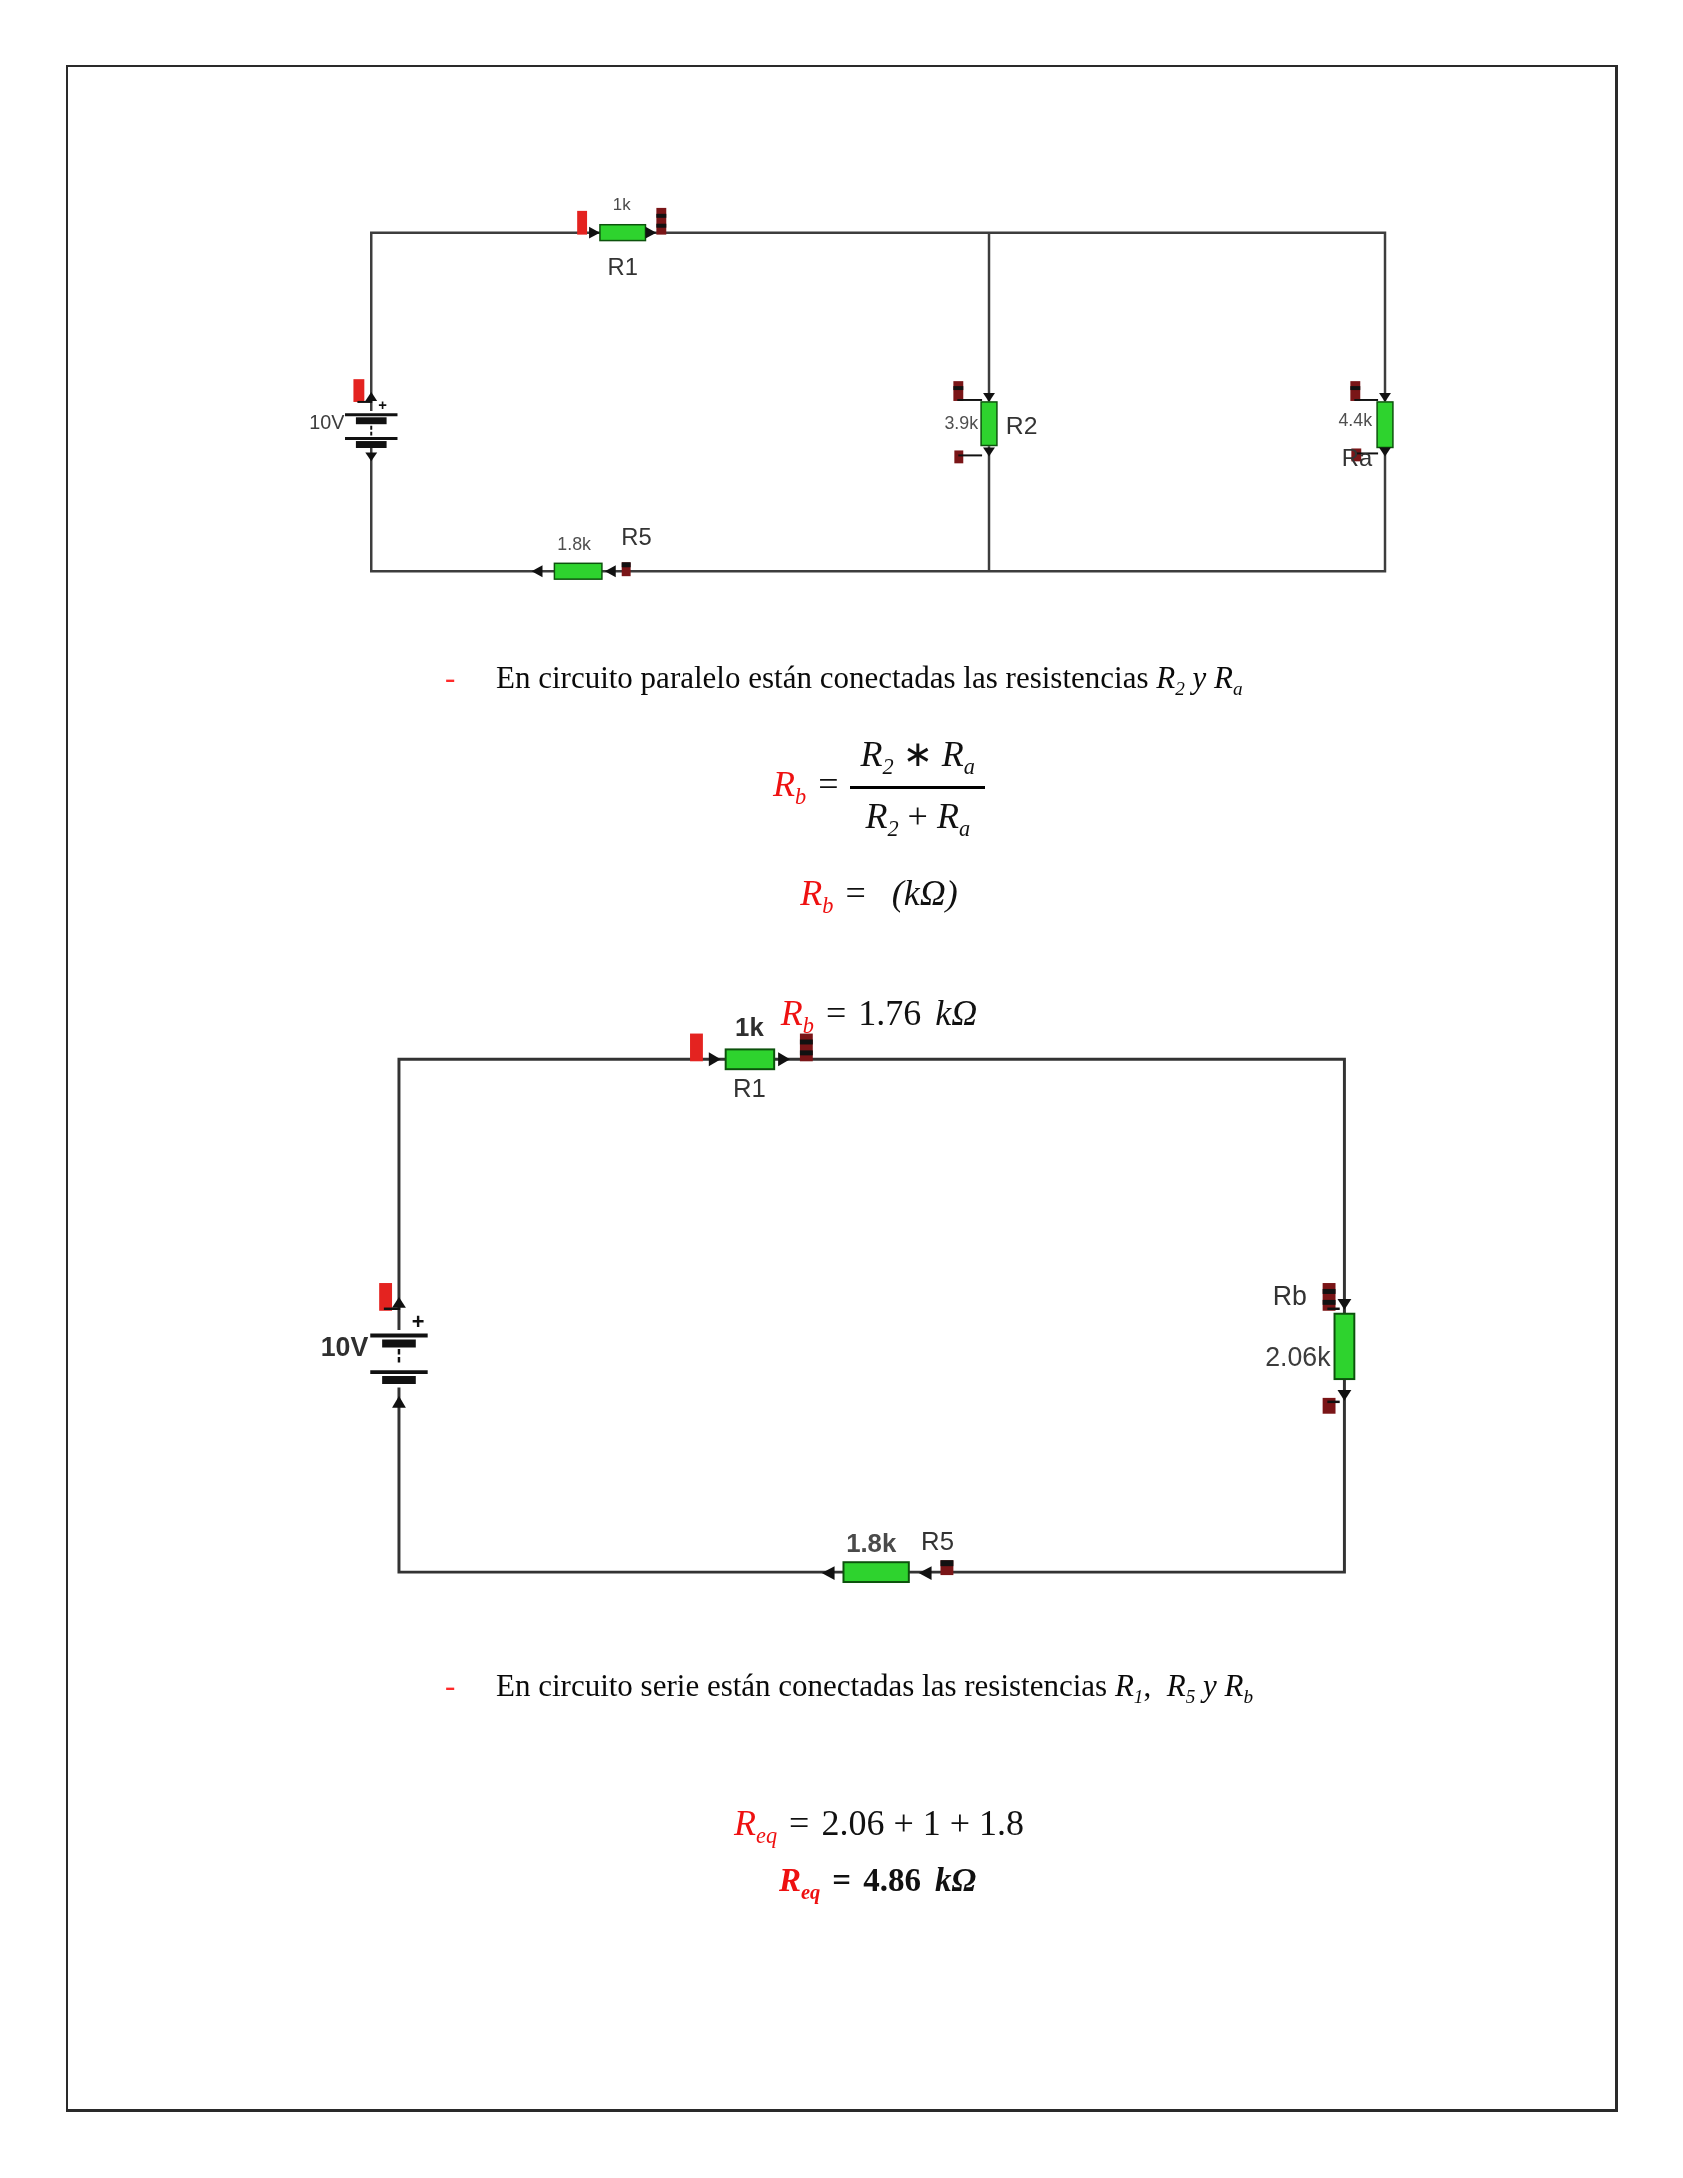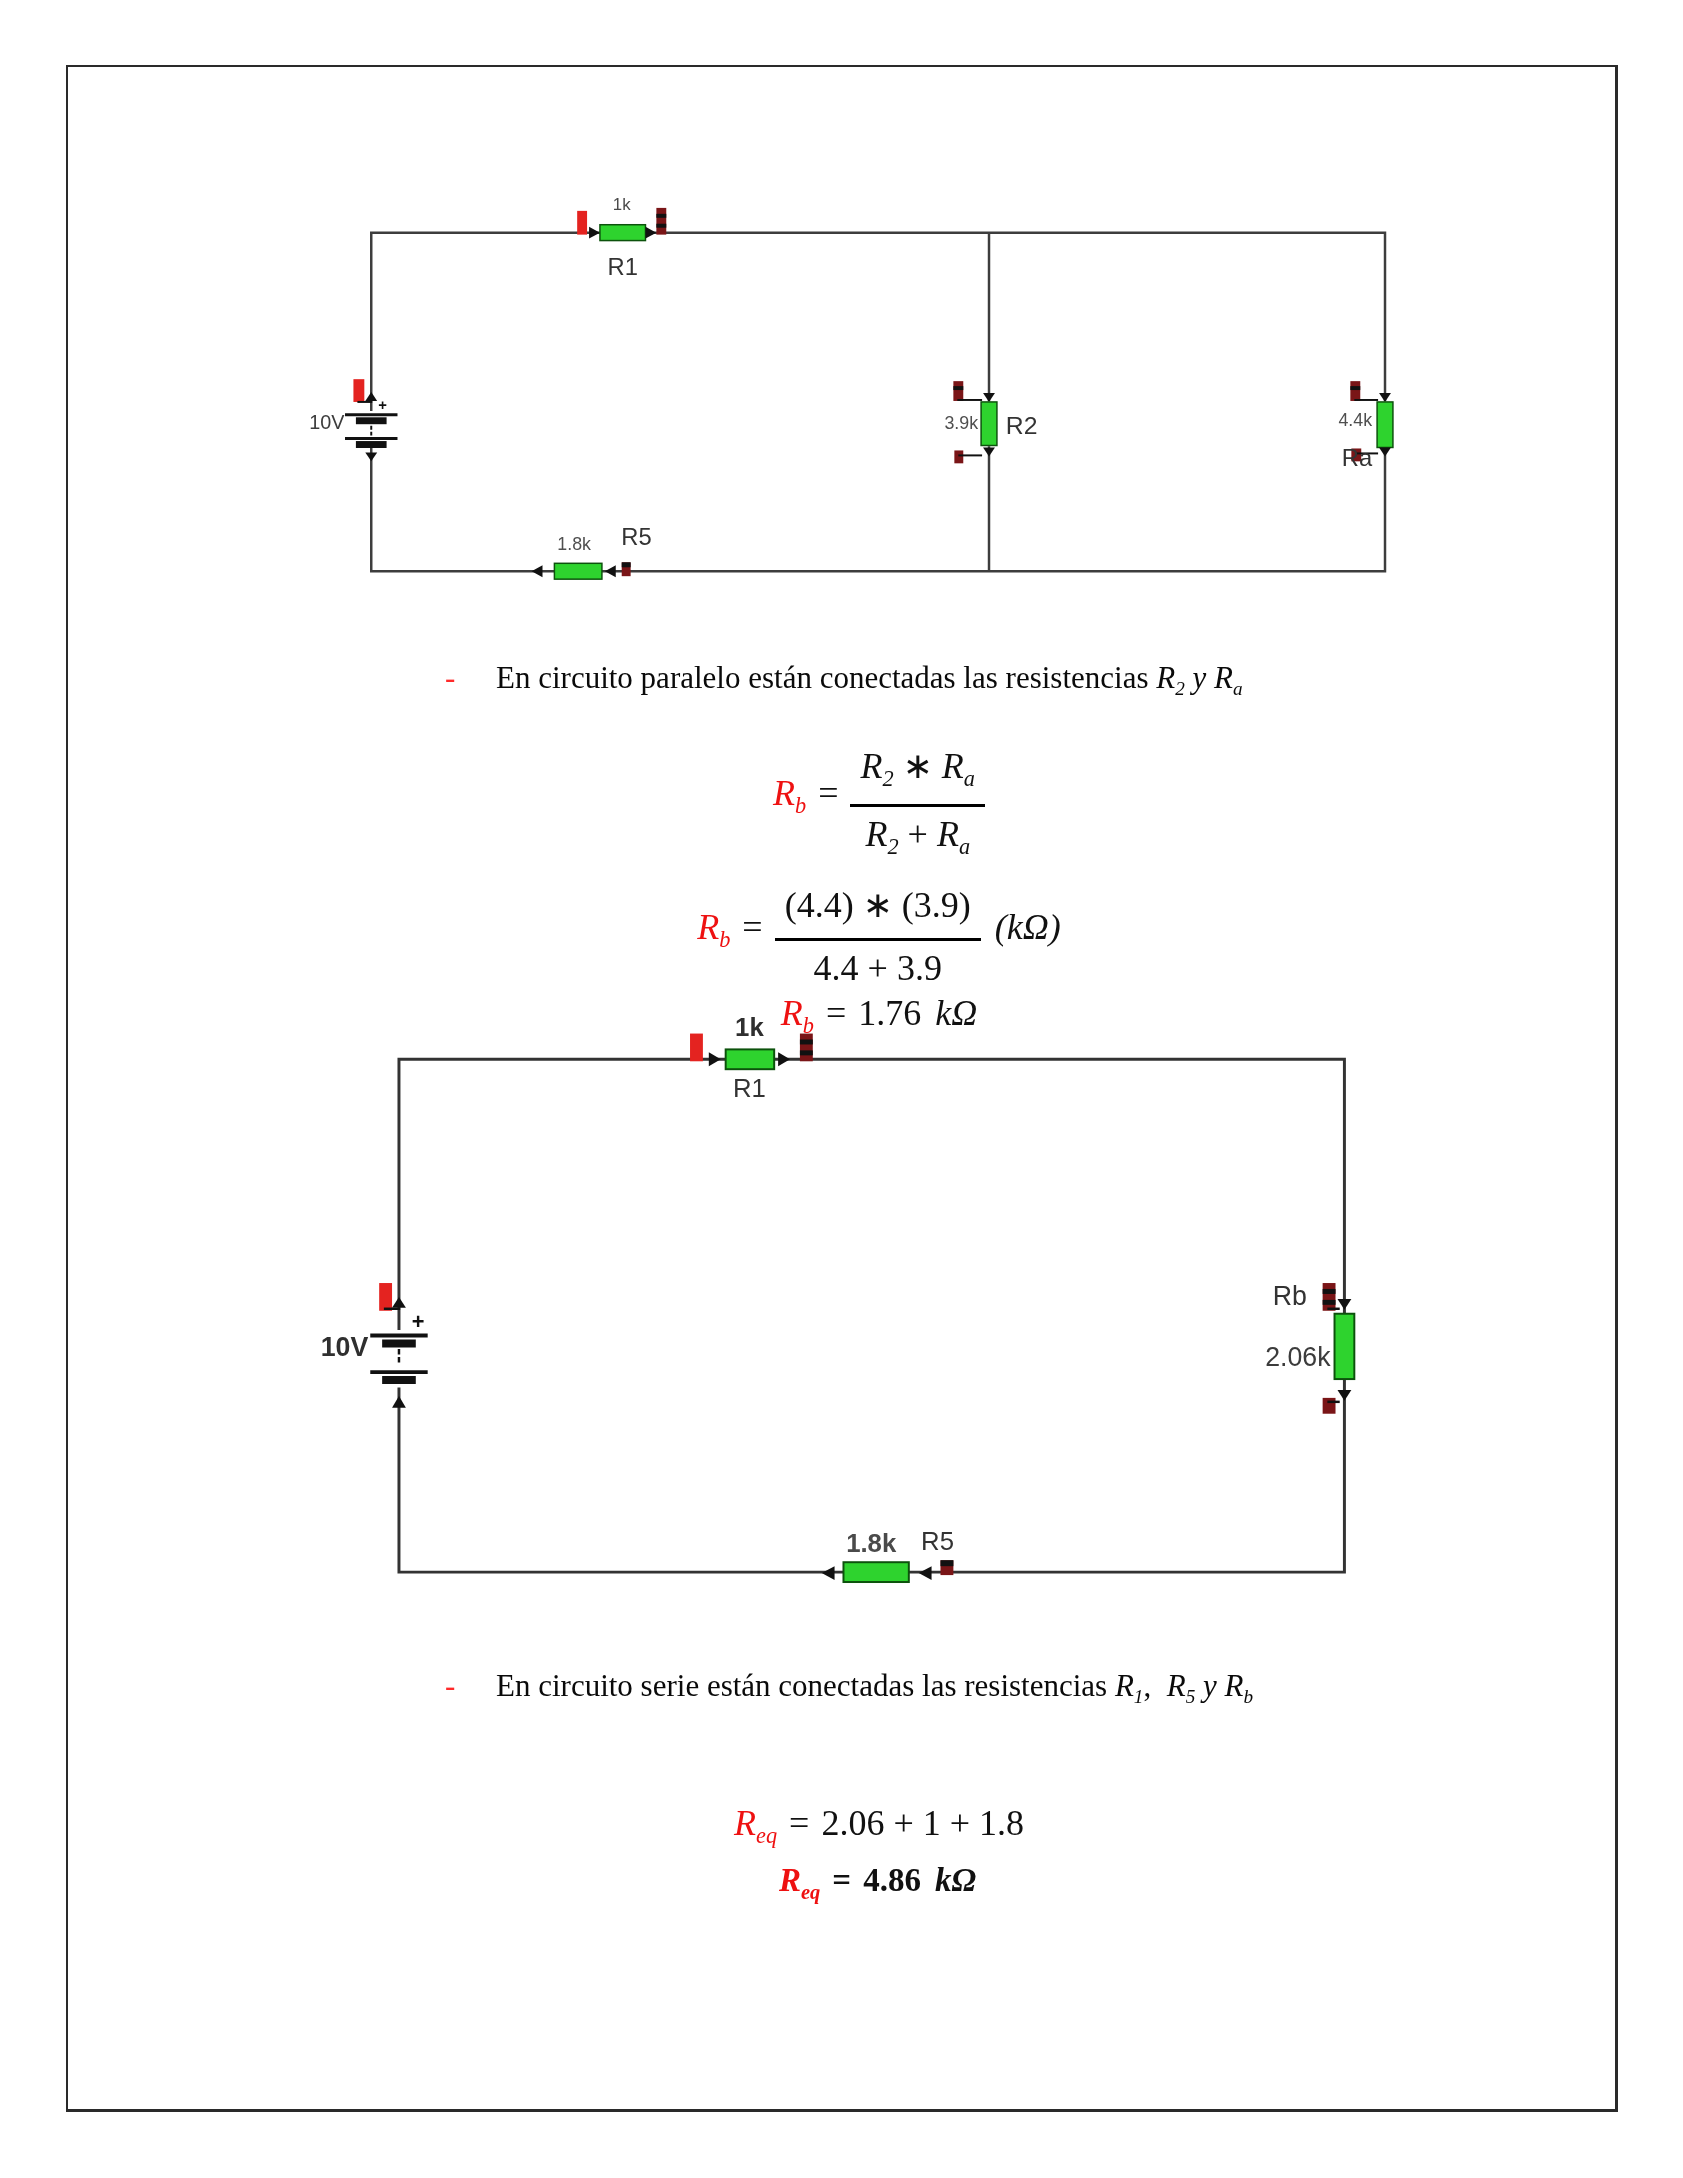--- a/index.html
+++ b/index.html
@@ -21,21 +21,21 @@
   .mvar { font-style:italic; }
   .para sub, .eq sub { font-size:0.62em; font-style:italic; }
   
   .eq {
     position:absolute; left:89px; width:1544px; text-align:center;
     font-size:36px; color:#111; white-space:pre;
   }
   .eq .lhs { color:#ee1111; font-style:italic; }
   .eq .op { margin:0 12px; }
   .eq .frac { display:inline-block; vertical-align:middle; text-align:center; }
-  .eq .frac .ftop { display:block; padding:0 10px 12px 10px; border-bottom:3px solid #000;margin-top:12px; }
+  .eq .frac .ftop { display:block; padding:0 10px 6px 10px; border-bottom:3px solid #000; }
   .eq .frac .fbot { display:block; padding:6px 10px 0 10px; }
   .eq .unit { font-style:italic; margin-left:14px; }
   .eq.bold { font-weight:bold; font-size:33px; }
   .num { font-style:normal; }
 </style>
 </head>
 <body>
 
 <div class="page">
   <div class="border-box"></div>
@@ -169,21 +169,21 @@
 
   <div class="para" style="left:414px; top:624px;">
     <span class="bullet">-</span><span>En </span><b>circuito paralelo</b><span> están conectadas las resistencias </span><span class="mvar"><span>R</span><sub>2</sub></span><span class="mvar"> y </span><span class="mvar"><span>R</span><sub>a</sub></span>
   </div>
 
   <div class="eq" style="top:691px;">
     <span class="lhs"><span>R</span><sub>b</sub></span><span class="op">=</span><span class="frac"><span class="ftop"><span class="mvar">R</span><sub>2</sub> <span class="num">∗</span> <span class="mvar">R</span><sub>a</sub></span><span class="fbot"><span class="mvar">R</span><sub>2</sub> <span class="num">+</span> <span class="mvar">R</span><sub>a</sub></span></span>
   </div>
 
   <div class="eq" style="top:830px;">
-    <span class="lhs"><span>R</span><sub>b</sub></span><span class="op">=</span><span class="frac"><span class="ftop num">(4.4) ∗ (3.9)</span><span class="fbot num">4.4 + 3.9</span></span><span class="unit">(kΩ)</span>
+    <span class="lhs"><span>R</span><sub>b</sub></span><span class="op">=</span><span class="unit">(kΩ)</span>
   </div>
 
   <div class="eq" style="top:950px;">
     <span class="lhs"><span>R</span><sub>b</sub></span><span class="op">=</span><span class="num">1.76</span><span class="unit">kΩ</span>
   </div>
 
   <div class="para" style="left:414px; top:1632px;">
     <span class="bullet">-</span><span>En </span><b>circuito serie</b><span> están conectadas las resistencias </span><span class="mvar"><span>R</span><sub>1</sub></span><span>,  </span><span class="mvar"><span>R</span><sub>5</sub></span><span class="mvar"> y </span><span class="mvar"><span>R</span><sub>b</sub></span>
   </div>
 

